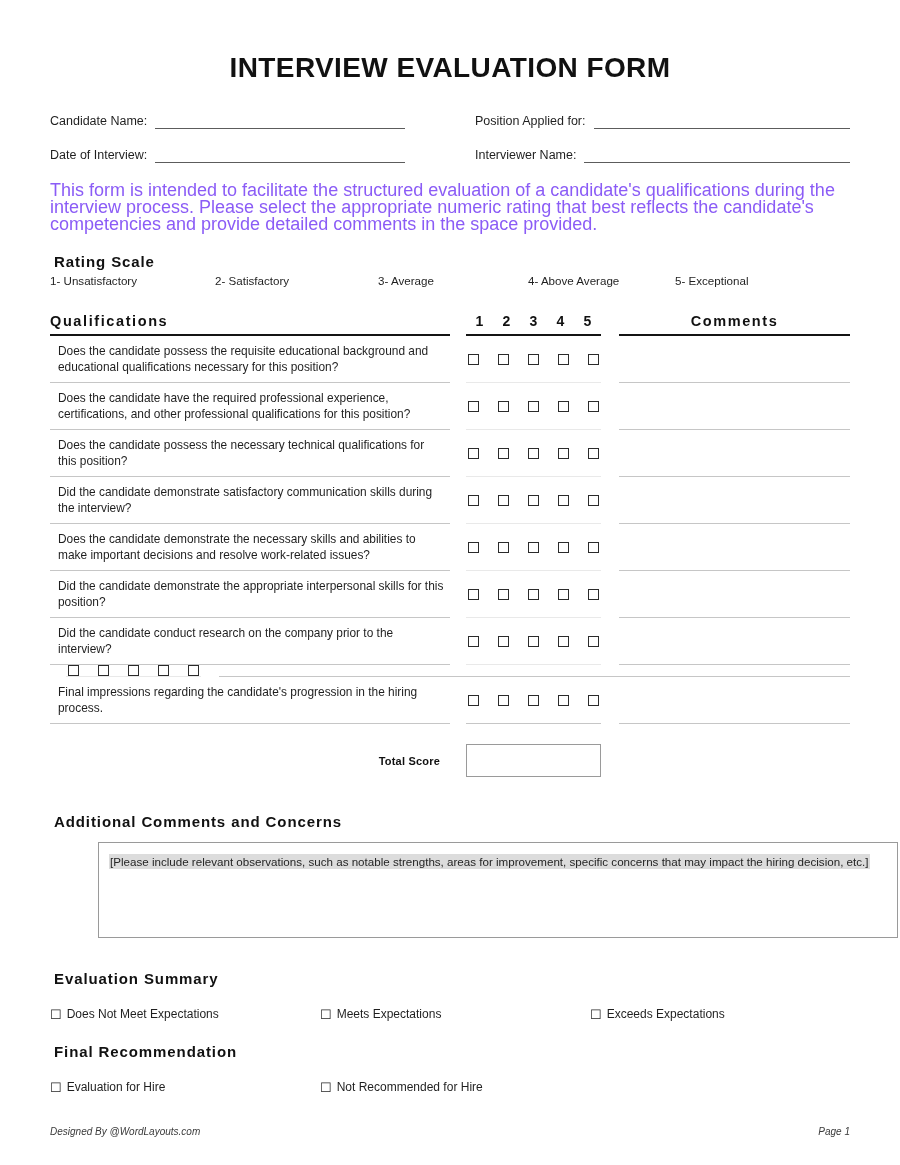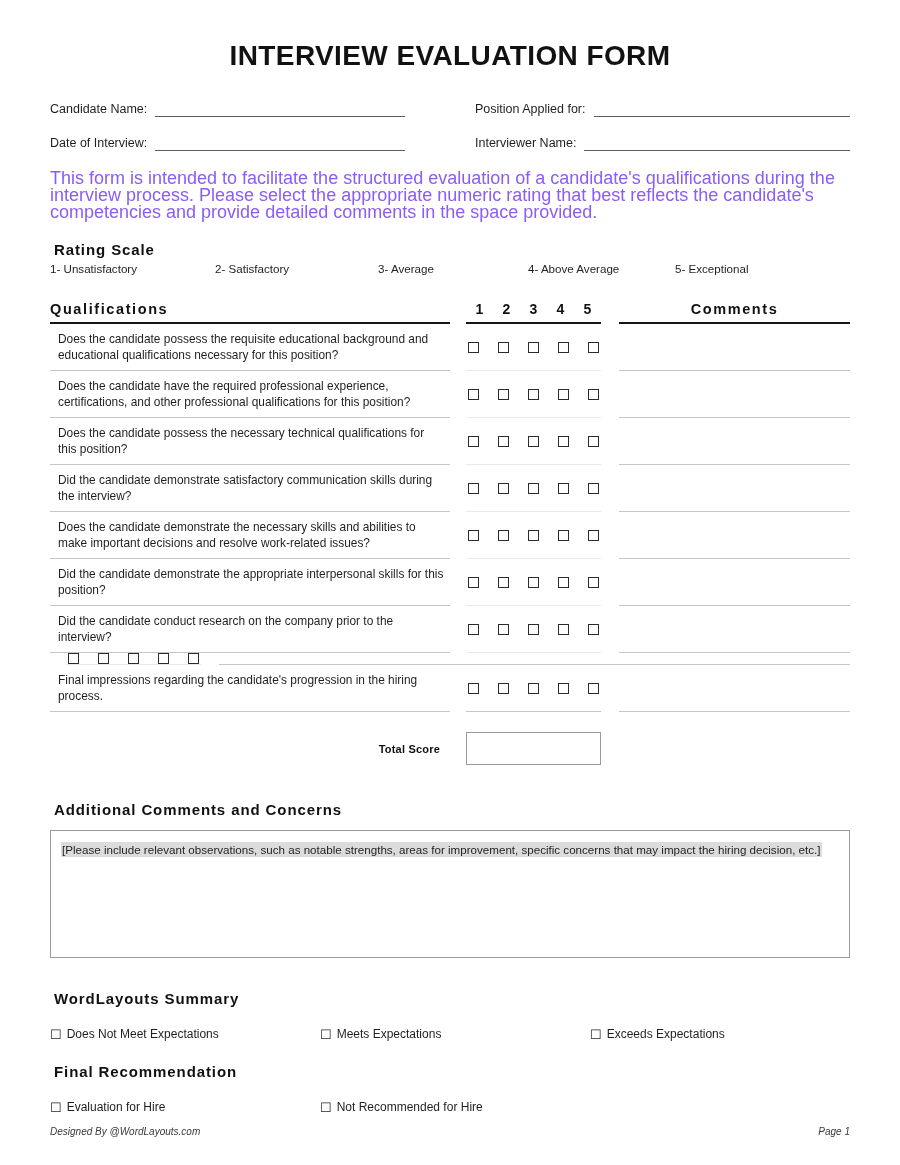--- a/index.html
+++ b/index.html
@@ -14,21 +14,21 @@
     height: 1165px;
     position: relative;
     font-family: "Liberation Sans", sans-serif;
     color: #1a1a1a;
     -webkit-font-smoothing: antialiased;
   }
   .page {
     position: relative;
     width: 900px;
     height: 1165px;
-    padding: 0 50px;
+    padding: 12px 50px;
   }
 
   
   .form-title {
     text-align: center;
     font-size: 28px;
     font-weight: bold;
     letter-spacing: 0.4px;
     color: #111111;
     margin: 0;
@@ -193,24 +193,25 @@
     border: 1.3px solid #9a9a9a;
     background: #ffffff;
     margin-left: 16px;
   }
 
   
   .addl-heading { margin-top: 36px; }
   .addl-box {
     margin-top: 12px;
     width: 800px;
-    height: 128px;
+    height: 96px;
     border: 1.3px solid #9a9a9a;
     background: #ffffff;
     padding: 9px 10px;
+    margin-left: 48px;
   }
   .addl-placeholder {
     display: inline;
     font-size: 11.6px;
     line-height: 16px;
     color: #252525;
     background: #dcdcdc;
     padding: 1px 1px;
   }
 
@@ -453,21 +454,21 @@
   <div class="total-row">
     <div class="total-label">Total Score</div>
     <div class="total-box"></div>
   </div>
 
   <h2 class="section-heading addl-heading">Additional Comments and Concerns</h2>
   <div class="addl-box">
     <span class="addl-placeholder">[Please include relevant observations, such as notable strengths, areas for improvement, specific concerns that may impact the hiring decision, etc.]</span>
   </div>
 
-  <h2 class="section-heading summary-heading">WordLayouts Summary</h2>
+  <h2 class="section-heading summary-heading">Evaluation Summary</h2>
   <div class="opts-row">
     <label class="opt o1">
       <span class="box-glyph">☐</span>
       <span>Does Not Meet Expectations</span>
     </label>
     <label class="opt o2">
       <span class="box-glyph">☐</span>
       <span>Meets Expectations</span>
     </label>
     <label class="opt o3">

